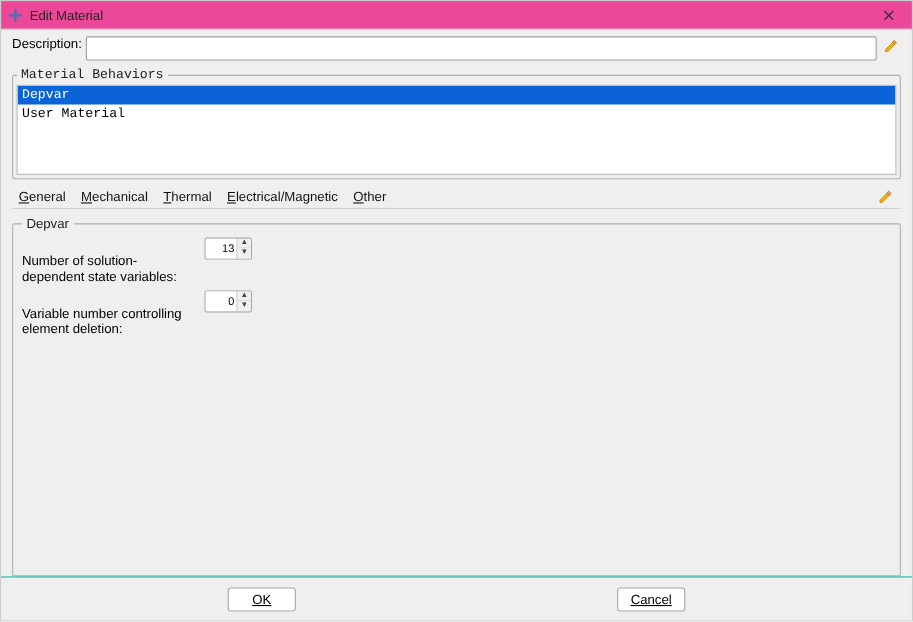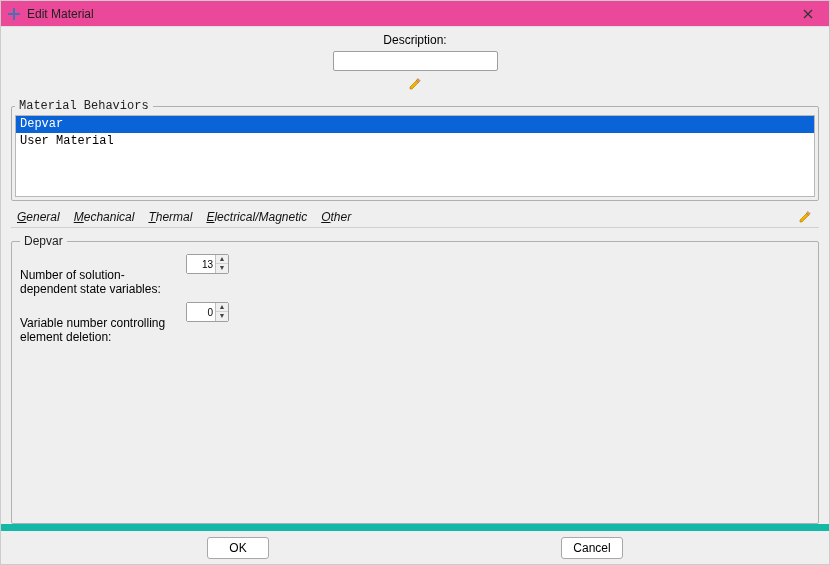--- a/index.html
+++ b/index.html
@@ -56,24 +56,22 @@
   .name-row {
     display: flex;
     align-items: center;
     gap: 6px;
     margin-bottom: 4px;
   }
   .name-row .lbl { }
   .name-row .val { }
   .desc-row {
     display: flex;
-    align-items: center;
     gap: 4px;
     margin-bottom: 6px;
-    flex-direction: column;
   }
   .desc-row .lbl { }
   .desc-row input {
     flex: 1;
     height: 22px;
     border: 1px solid #9e9e9e;
     border-radius: 2px;
     padding: 2px 4px;
     font-size: 12px;
   }
@@ -109,21 +107,20 @@
   .behavior-item.selected {
     background: #0a64d8;
     color: #fff;
   }
   .category-row {
     display: flex;
     align-items: center;
     gap: 14px;
     padding: 4px 6px 2px 6px;
     border-bottom: 1px solid #d0d0d0;
-    font-style: italic;
   }
   .category-row .cat {
     cursor: pointer;
     color: #111;
   }
   .category-row .cat.flex-spacer { flex:1; cursor:default; }
   .cat .ul { text-decoration: underline; }
   .edit-icon {
     width: 16px; height:16px;
     display:flex; align-items:center; justify-content:center;
@@ -182,22 +179,23 @@
     color: #444;
     background: #f0f0f0;
     border-bottom: 1px solid #d0d0d0;
   }
   .spinbtns .sbtn:last-child { border-bottom: none; }
   .footer {
     height: 40px;
     display: flex;
     align-items: center;
     justify-content: space-around;
-    border-top: 7px solid #14b8a6;
+    border-top: 1px solid #14b8a6;
     padding: 0 60px;
+    text-decoration: underline;
   }
   .footer button {
     min-width: 62px;
     height: 22px;
     background: #ffffff;
     border: 1px solid #a8a8a8;
     border-radius: 3px;
     font-size: 12px;
     cursor: pointer;
   }

